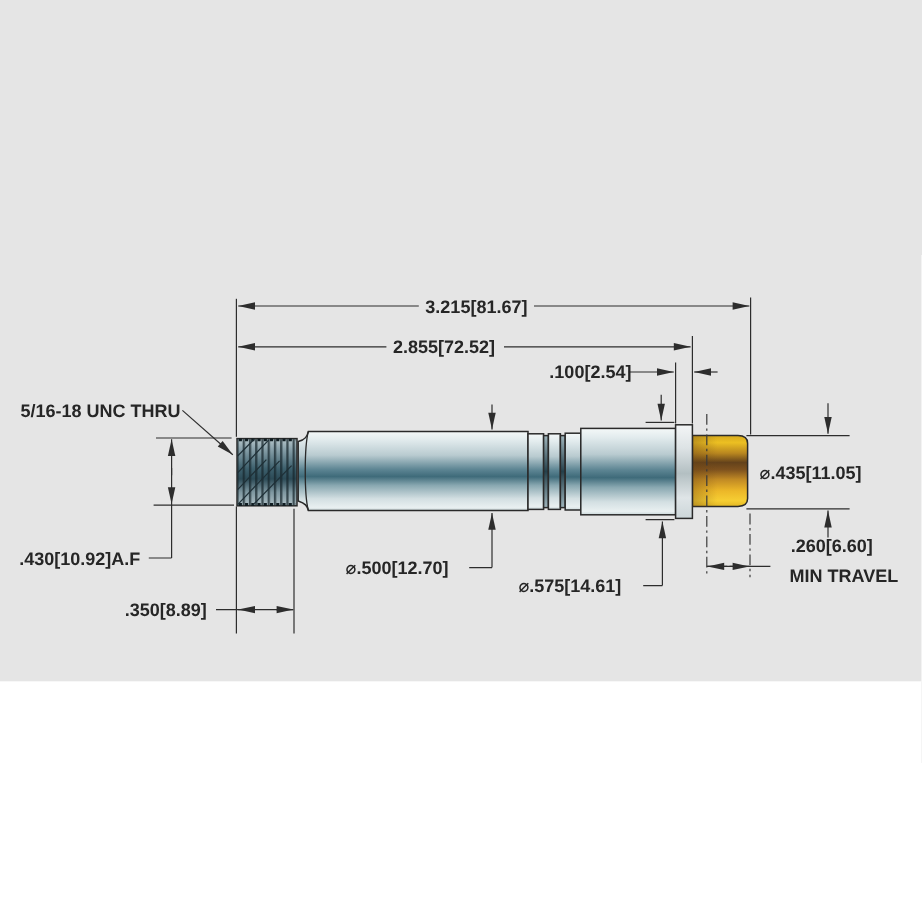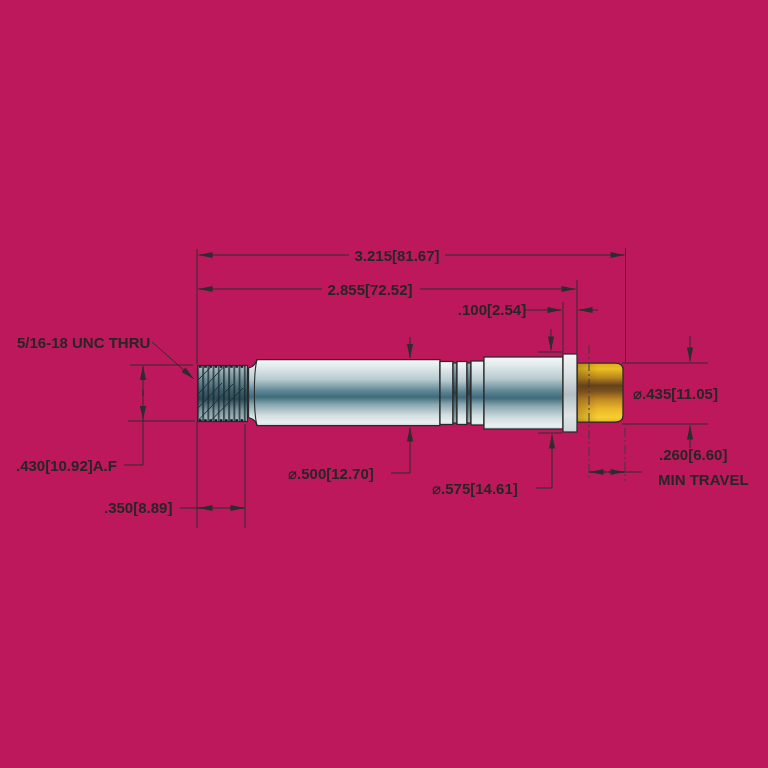--- a/index.html
+++ b/index.html
@@ -1,16 +1,16 @@
 <!DOCTYPE html>
 <html><head>
 <meta charset="utf-8">
 <style>
   html,body{margin:0;padding:0;background:#ffffff;}
-  .page{position:relative;width:768px;height:768px;background:#be185d;overflow:hidden;}
+  .page{position:relative;width:768px;height:568px;background:#e5e5e5;overflow:hidden;}
   svg{position:absolute;left:0;top:0;}
   text{font-family:"Liberation Sans","DejaVu Sans",sans-serif;font-weight:bold;font-size:15px;fill:#262626;}
   .ta-mid{text-anchor:middle;}
   .dim{stroke:#2d2d2d;stroke-width:1;fill:none;}
   .ext{stroke:#2d2d2d;stroke-width:1;fill:none;}
   .part{stroke:#2a2a2a;stroke-width:1.25;}
   .dashdot{stroke:#3a3a3a;stroke-width:1;fill:none;stroke-dasharray:9 3 2 3;}
 </style>
 </head>
 <body>

